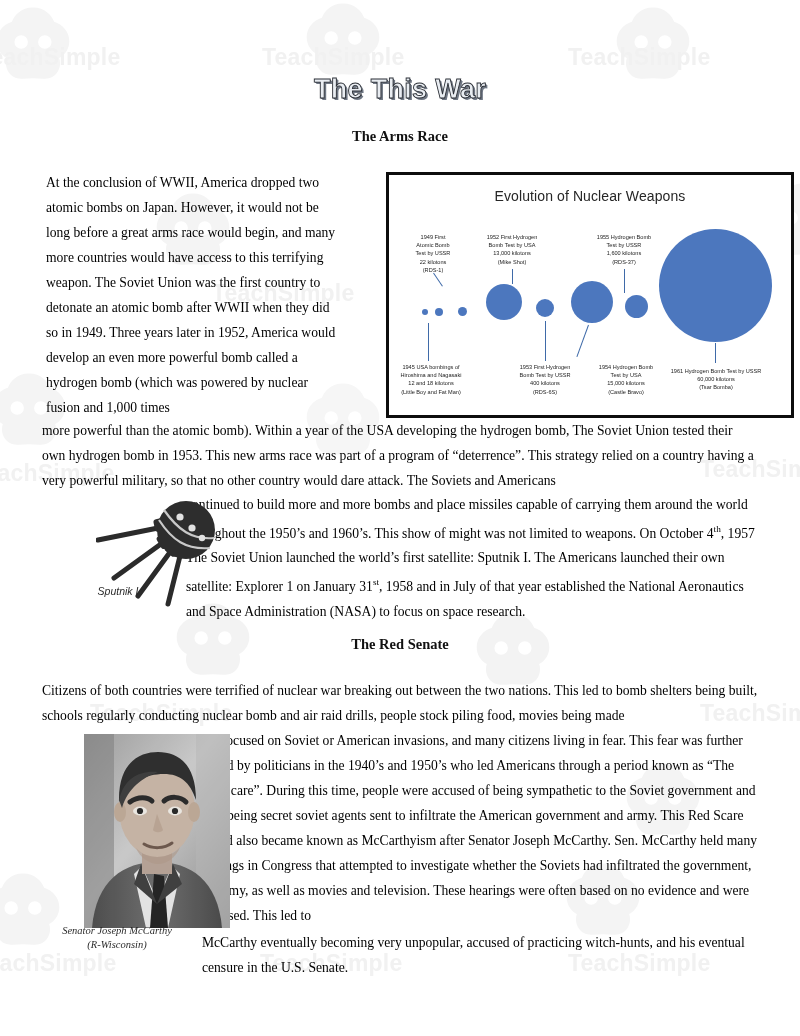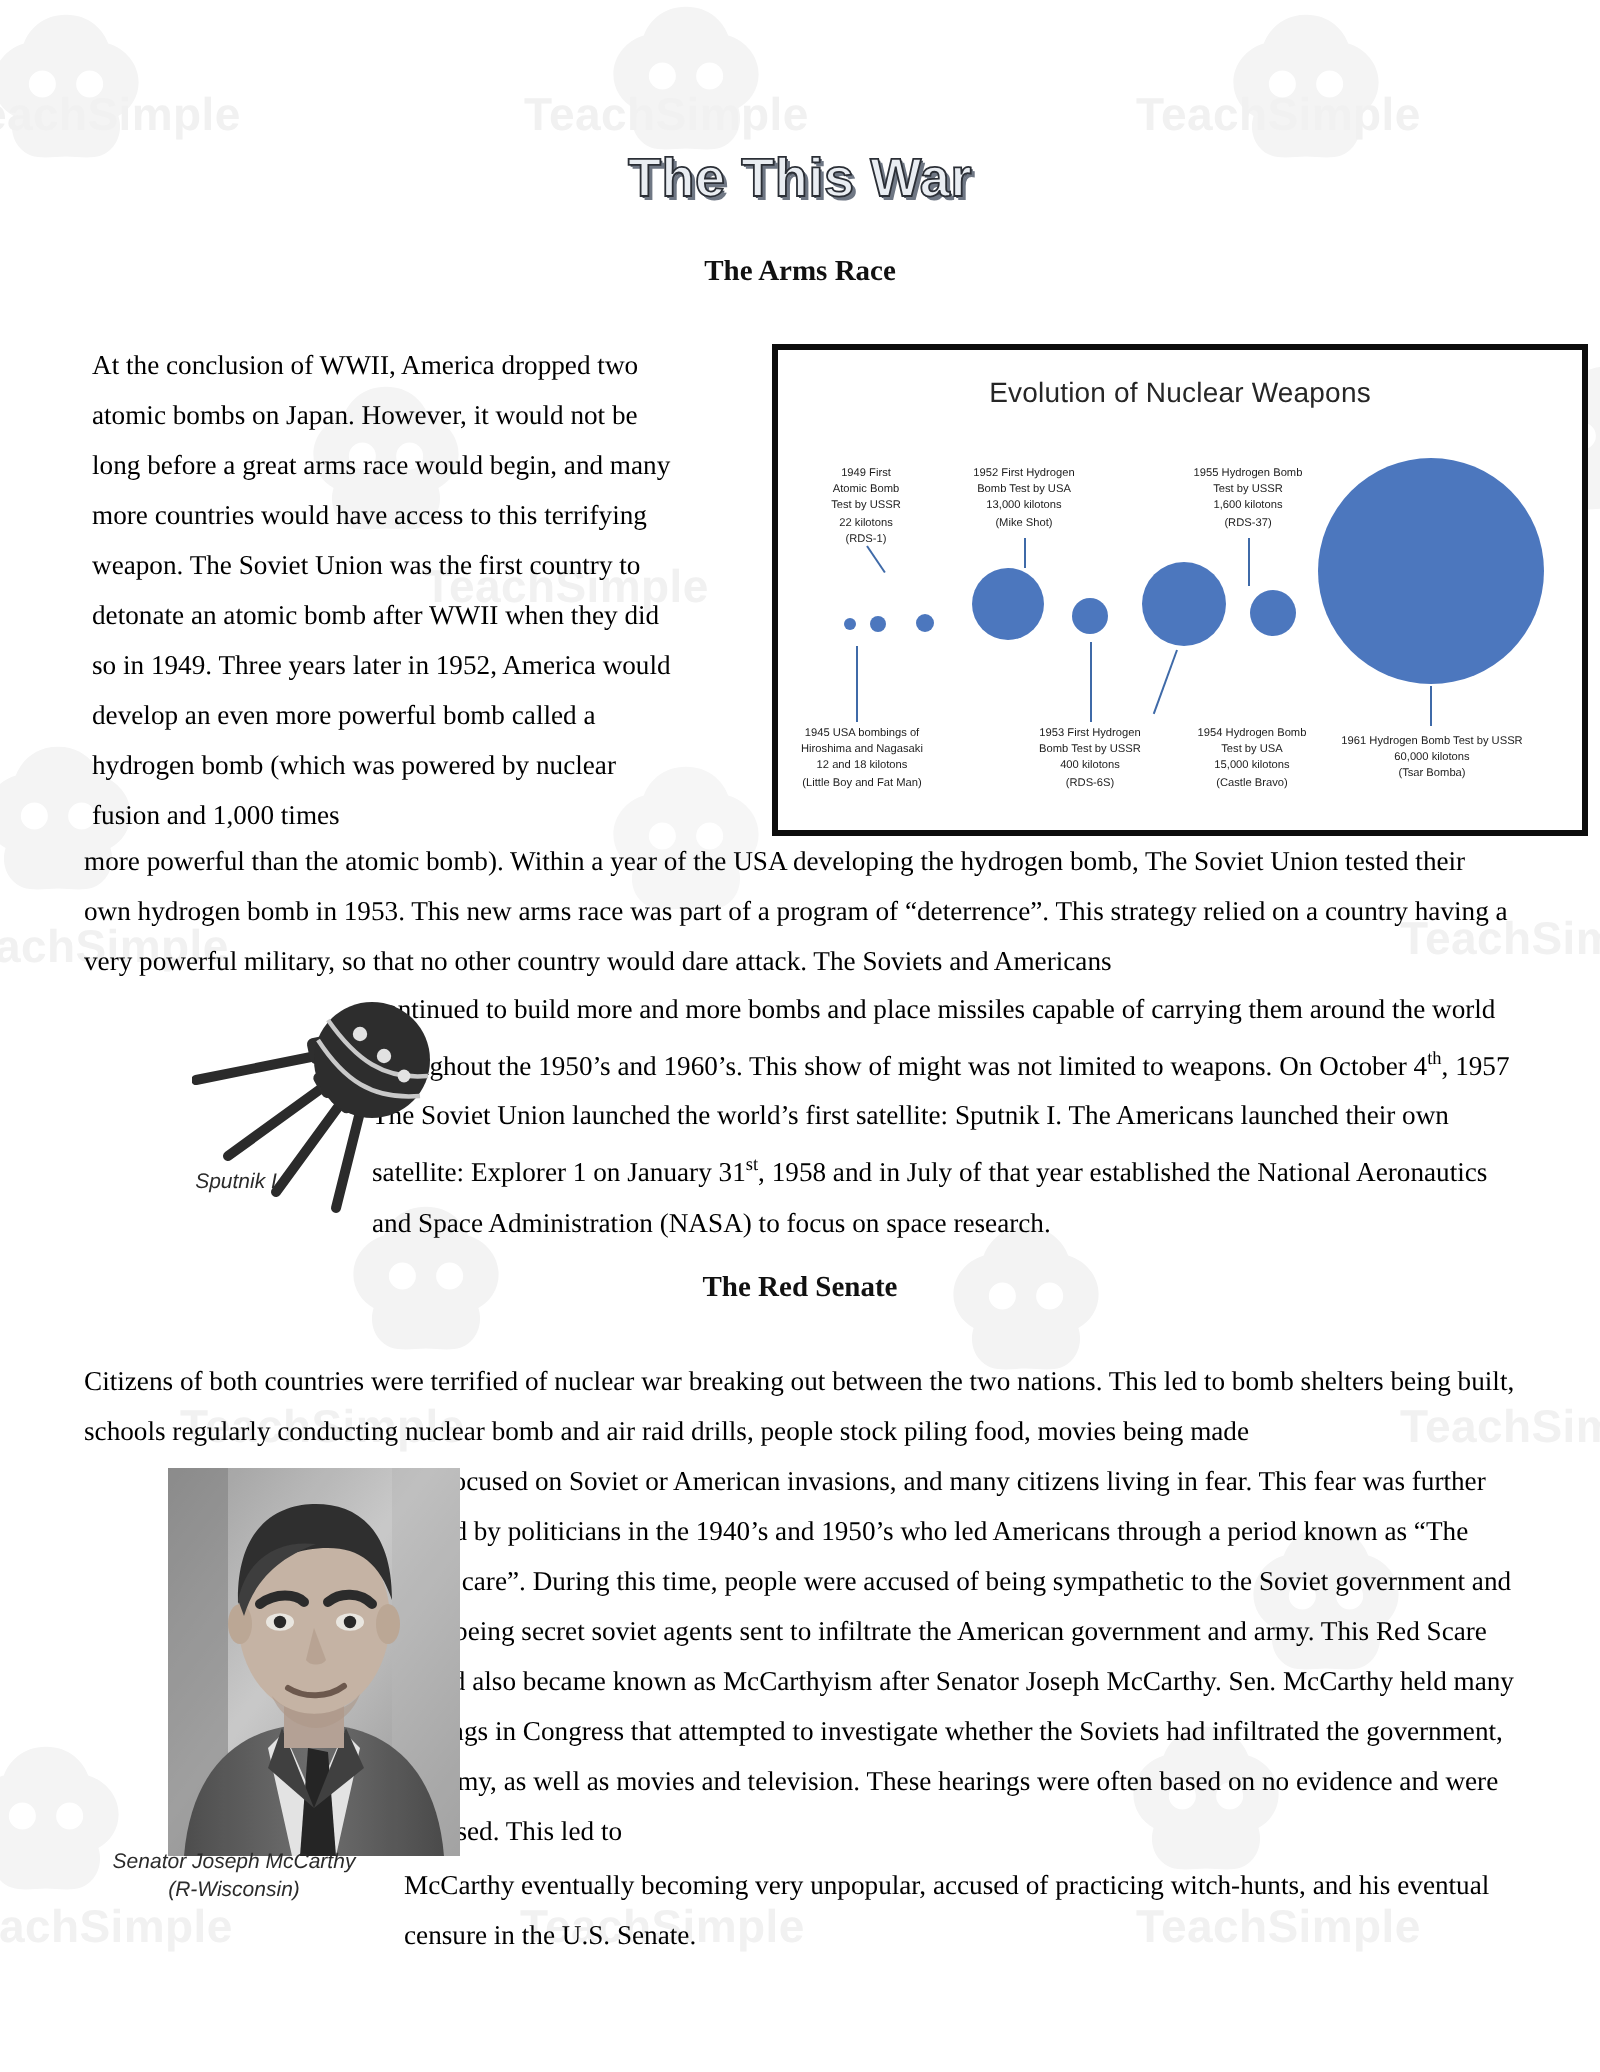--- a/index.html
+++ b/index.html
@@ -196,21 +196,21 @@
     z-index: 3;
     background: #d9d9d9;
     overflow: hidden;
   }
   #mccarthy-caption {
     position: absolute;
     left: 38px;
     top: 924px;
     width: 158px;
     text-align: center;
-    font-family: Liberation Sans, sans-serif;
+    font-family: Liberation Serif, serif;
     font-style: italic;
     font-size: 10.5px;
     line-height: 14px;
     color: #2b2b2b;
     z-index: 3;
     white-space: pre-line;
   }
 </style>
 </head>
 <body>

